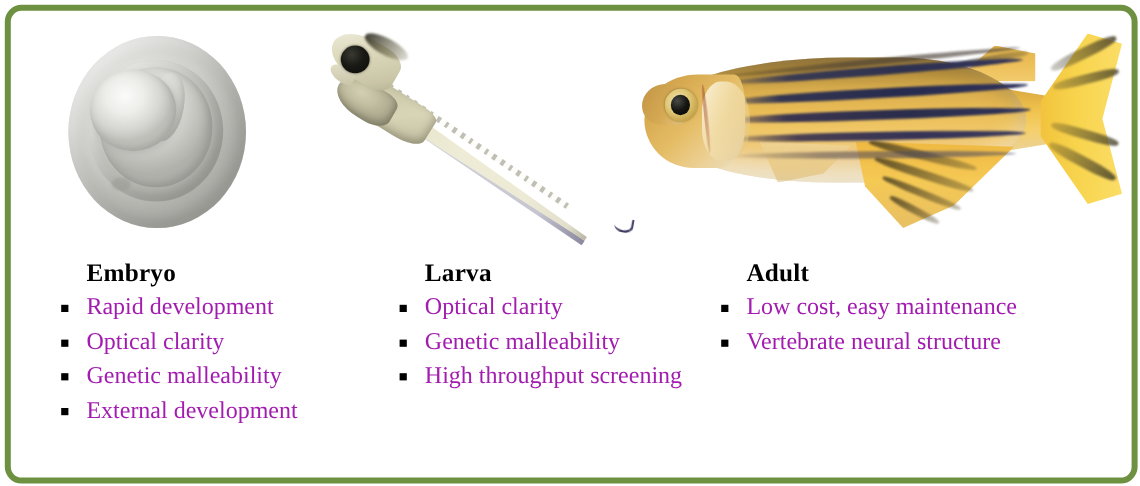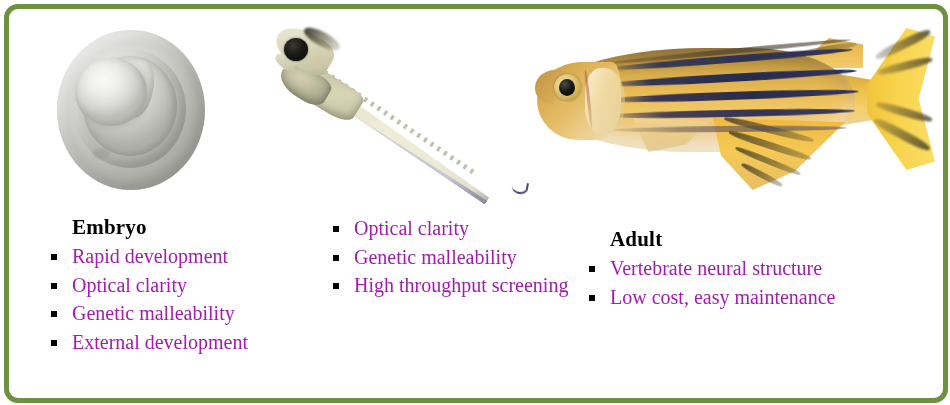--- a/index.html
+++ b/index.html
@@ -399,21 +399,21 @@
     position: absolute;
     left: 0; top: 215px;
     width: 950px; height: 190px; padding-left: 48px;
   }
   .col {
     position: absolute;
     top: 0;
   }
   .col-embryo { left: 48px;  width: 280px; }
   .col-larva  { left: 330px; width: 270px; }
-  .col-adult  { left: 586px; width: 330px; margin-top: 12px; }
+  .col-adult  { left: 598px; width: 330px; }
 
   .col-title {
     font-size: 21px;
     font-weight: bold;
     color: #000000;
     margin: 0 0 3px 24px;
     letter-spacing: 0.2px;
     white-space: nowrap;
   }
   ul.bullets {
@@ -514,30 +514,31 @@
       <div class="col-title">Embryo</div>
       <ul class="bullets">
         <li>Rapid development</li>
         <li>Optical clarity</li>
         <li>Genetic malleability</li>
         <li>External development</li>
       </ul>
     </div>
 
     <div class="col col-larva">
+      <div class="col-title">Larva</div>
       <ul class="bullets">
         <li>Optical clarity</li>
         <li>Genetic malleability</li>
         <li>High throughput screening</li>
       </ul>
     </div>
 
     <div class="col col-adult">
       <div class="col-title">Adult</div>
       <ul class="bullets">
+        <li>Low cost, easy maintenance</li>
         <li>Vertebrate neural structure</li>
-        <li>Low cost, easy maintenance</li>
       </ul>
     </div>
 
   </div>
 
 </div>
 
 </body></html>

